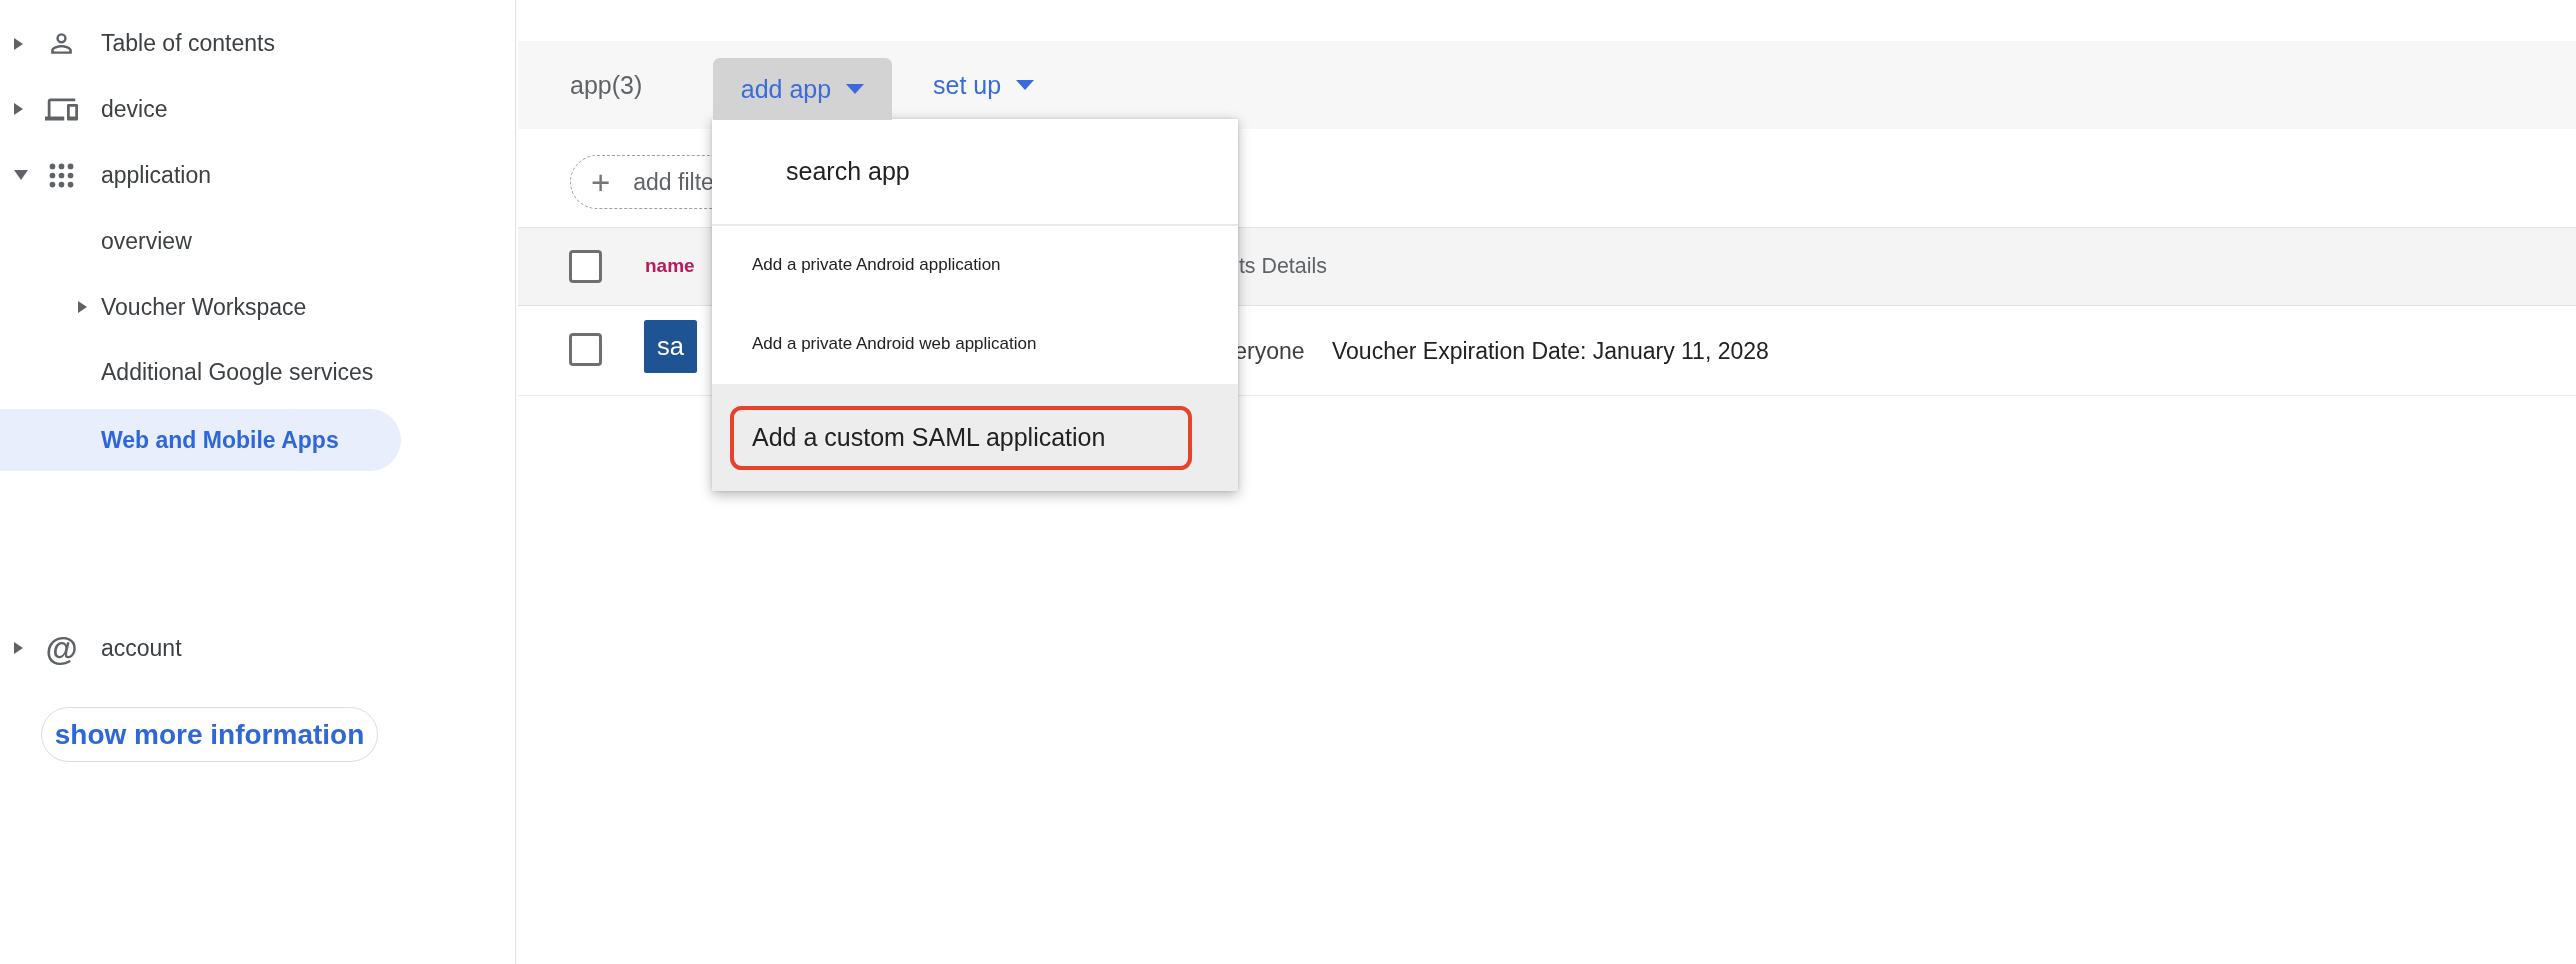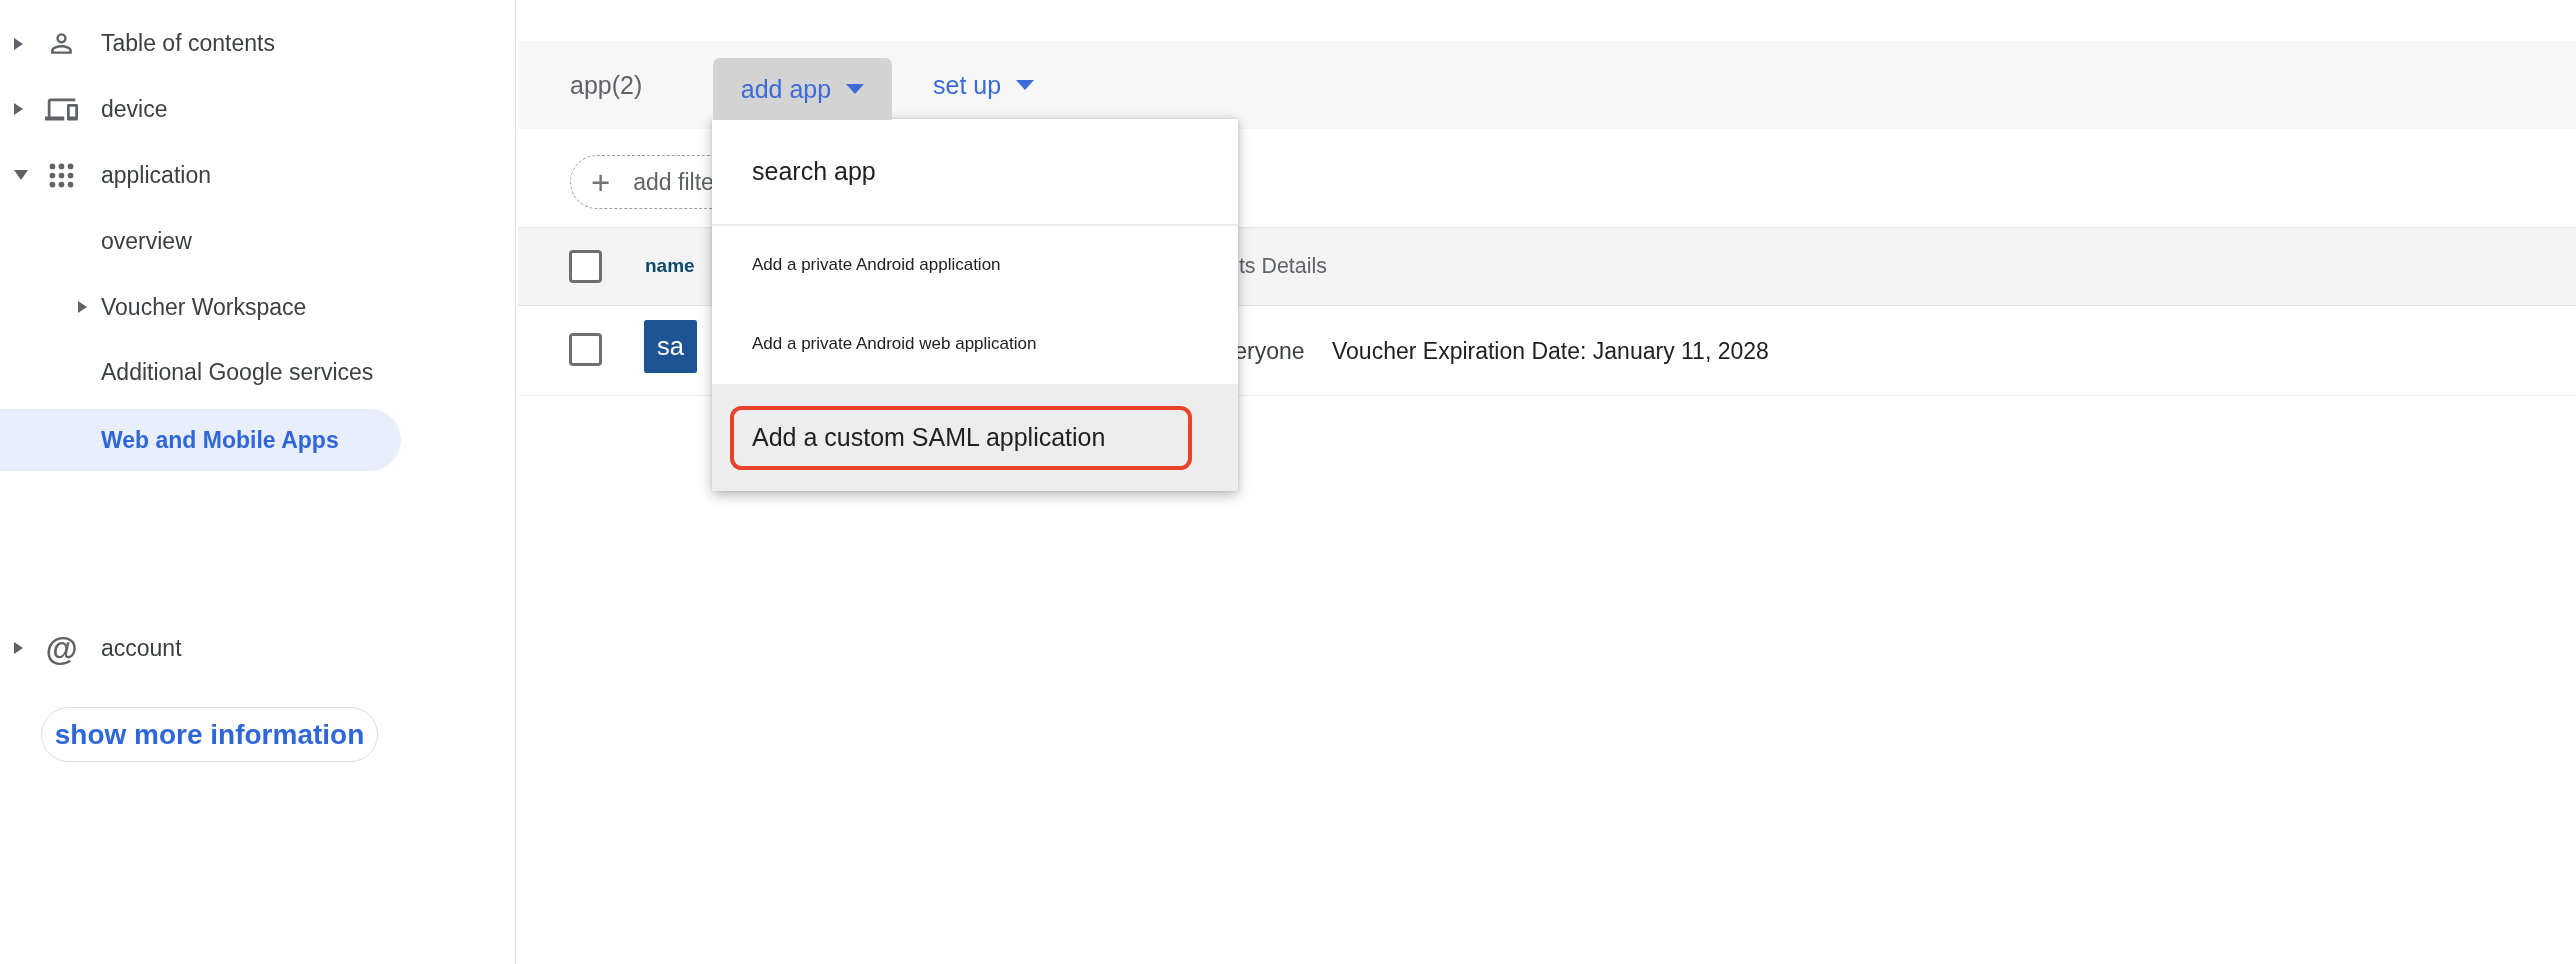--- a/index.html
+++ b/index.html
@@ -48,40 +48,40 @@
                  padding-left:20px; gap:23px; cursor:pointer; z-index:1; background:#fff; }
   .plus-glyph { font-size:33px; font-weight:300; color:#757575; line-height:33px; }
   .chip-label { font-size:23px; color:#5f6368; white-space:nowrap; }
 
   .table-header { position:absolute; left:518px; top:227px; width:2058px; height:79px;
                   background:#f4f4f4; border-top:1.6px solid #e6e6e6; border-bottom:1.6px solid #e1e1e1; }
   .checkbox { position:absolute; width:33px; height:33px; border:3.3px solid #6f6f6f;
               border-radius:4.1px; background:#fff; cursor:pointer; }
   .cb-header { left:51px; top:22px; }
   .hdr-name { position:absolute; left:127px; top:0; height:76px; line-height:76px;
-              font-size:19px; font-weight:bold; color:#0c4a6e; }
+              font-size:19px; font-weight:bold; color:#be185d; }
   .hdr-frag { position:absolute; left:709px; top:0; height:76px; line-height:76px;
               font-size:21.4px; color:#5f6368; white-space:nowrap; }
 
   .table-row { position:absolute; left:518px; top:306px; width:2058px; height:90px;
                background:#fff; border-bottom:1.6px solid #ebebeb; cursor:pointer; }
   .cb-row { left:51px; top:27px; }
   .avatar { position:absolute; left:126px; top:14px; width:53px; height:53px; background:#1f5494;
             border-radius:2.5px; display:flex; align-items:center; justify-content:center;
             color:#fff; font-size:25.5px; }
   .cell-access { position:absolute; left:692px; top:0; height:90px; line-height:90px;
                  font-size:23px; color:#3c4043; white-space:nowrap; }
   .cell-details { position:absolute; left:814px; top:0; height:90px; line-height:90px;
                   font-size:23px; color:#202124; white-space:nowrap;text-align:right; }
 
   
   .menu { position:absolute; left:712px; top:119px; width:526px; background:#fff; z-index:10;
           border-radius:0 0 2.5px 2.5px; box-shadow:0 3.3px 13px rgba(0,0,0,0.28), 0 0 3.3px rgba(0,0,0,0.12); }
   .menu-search { height:105px; display:flex; align-items:center; padding-left:40px;
-                 font-size:25px; color:#212121; cursor:pointer; }
+                 font-size:25px; color:#212121; cursor:pointer;margin-left:34px; }
   .menu-divider { height:1.6px; background:#e9e9e9; }
   .menu-item { height:79px; display:flex; align-items:center; padding-left:40px;
                font-size:17px; color:#212121; cursor:pointer; white-space:nowrap; }
   .menu-item-hl { position:relative; height:107px; background:#ededed; cursor:pointer; }
   .red-box { position:absolute; left:18px; top:22px; width:462px; height:64px;
              border:4.1px solid #e8432a; border-radius:11.5px; display:flex; align-items:center;
              padding-left:18px; }
   .red-box .menu-hl-label { font-size:25px; color:#212121; white-space:nowrap; }
 </style>
 </head>
@@ -156,21 +156,21 @@
         <span class="at-glyph">@</span>
       </span>
       <span class="nav-label">account</span>
     </div>
 
     <button class="show-more-btn">show more information</button>
   </aside>
 
   <div class="toolbar-band"></div>
 
-  <div class="app-count">app(2)</div>
+  <div class="app-count">app(3)</div>
 
   <div class="add-app-btn">
     <span class="btn-label">add app</span>
     <span class="caret"></span>
   </div>
 
   <div class="set-up-btn">
     <span class="btn-label">set up</span>
     <span class="caret"></span>
   </div>

